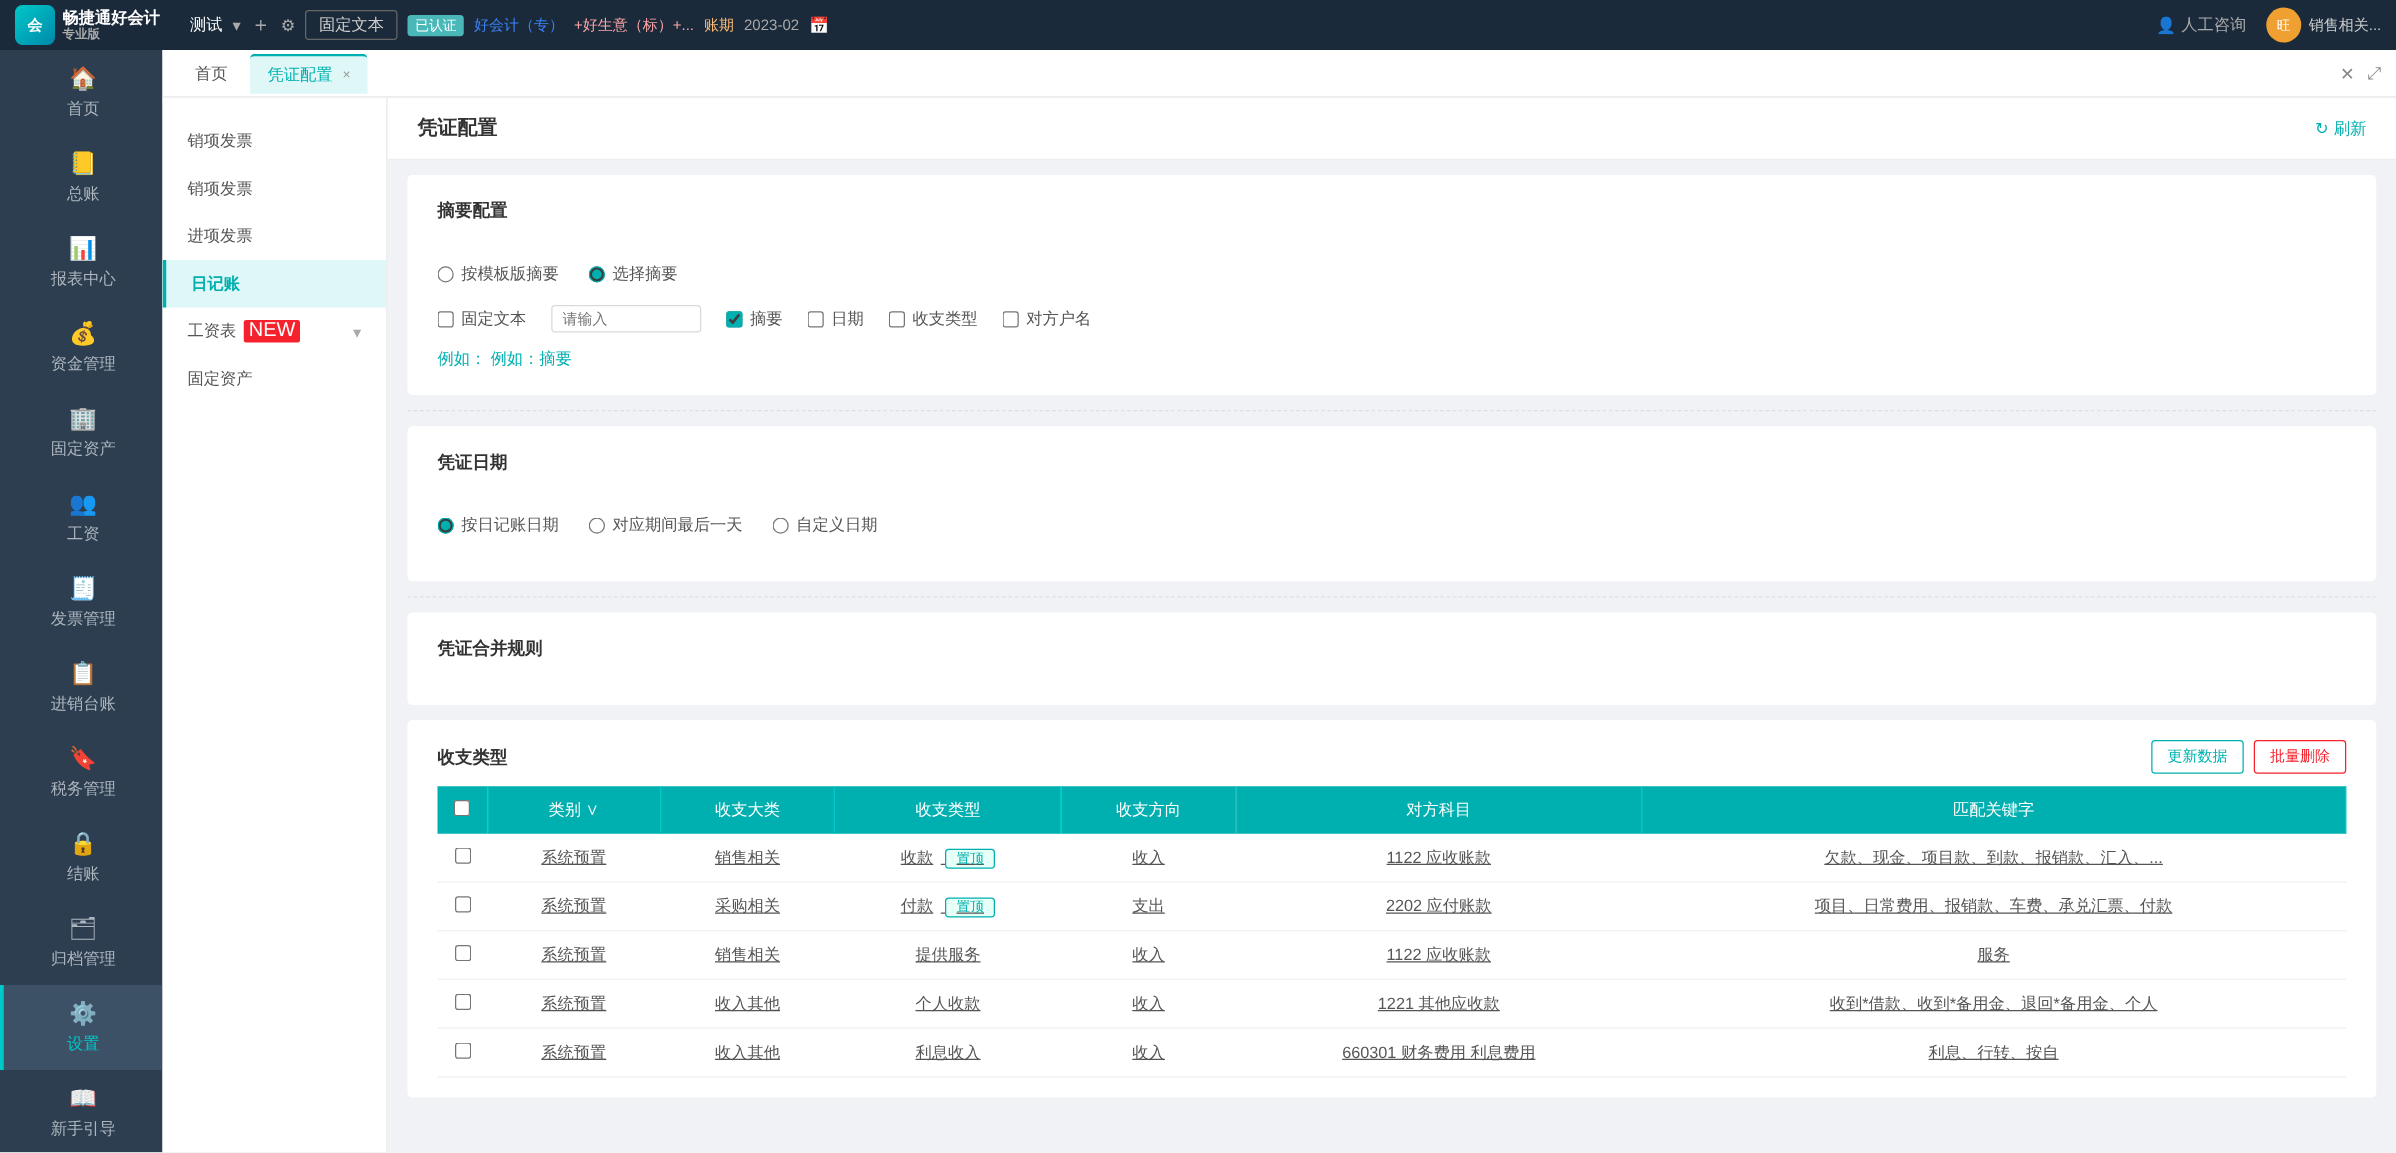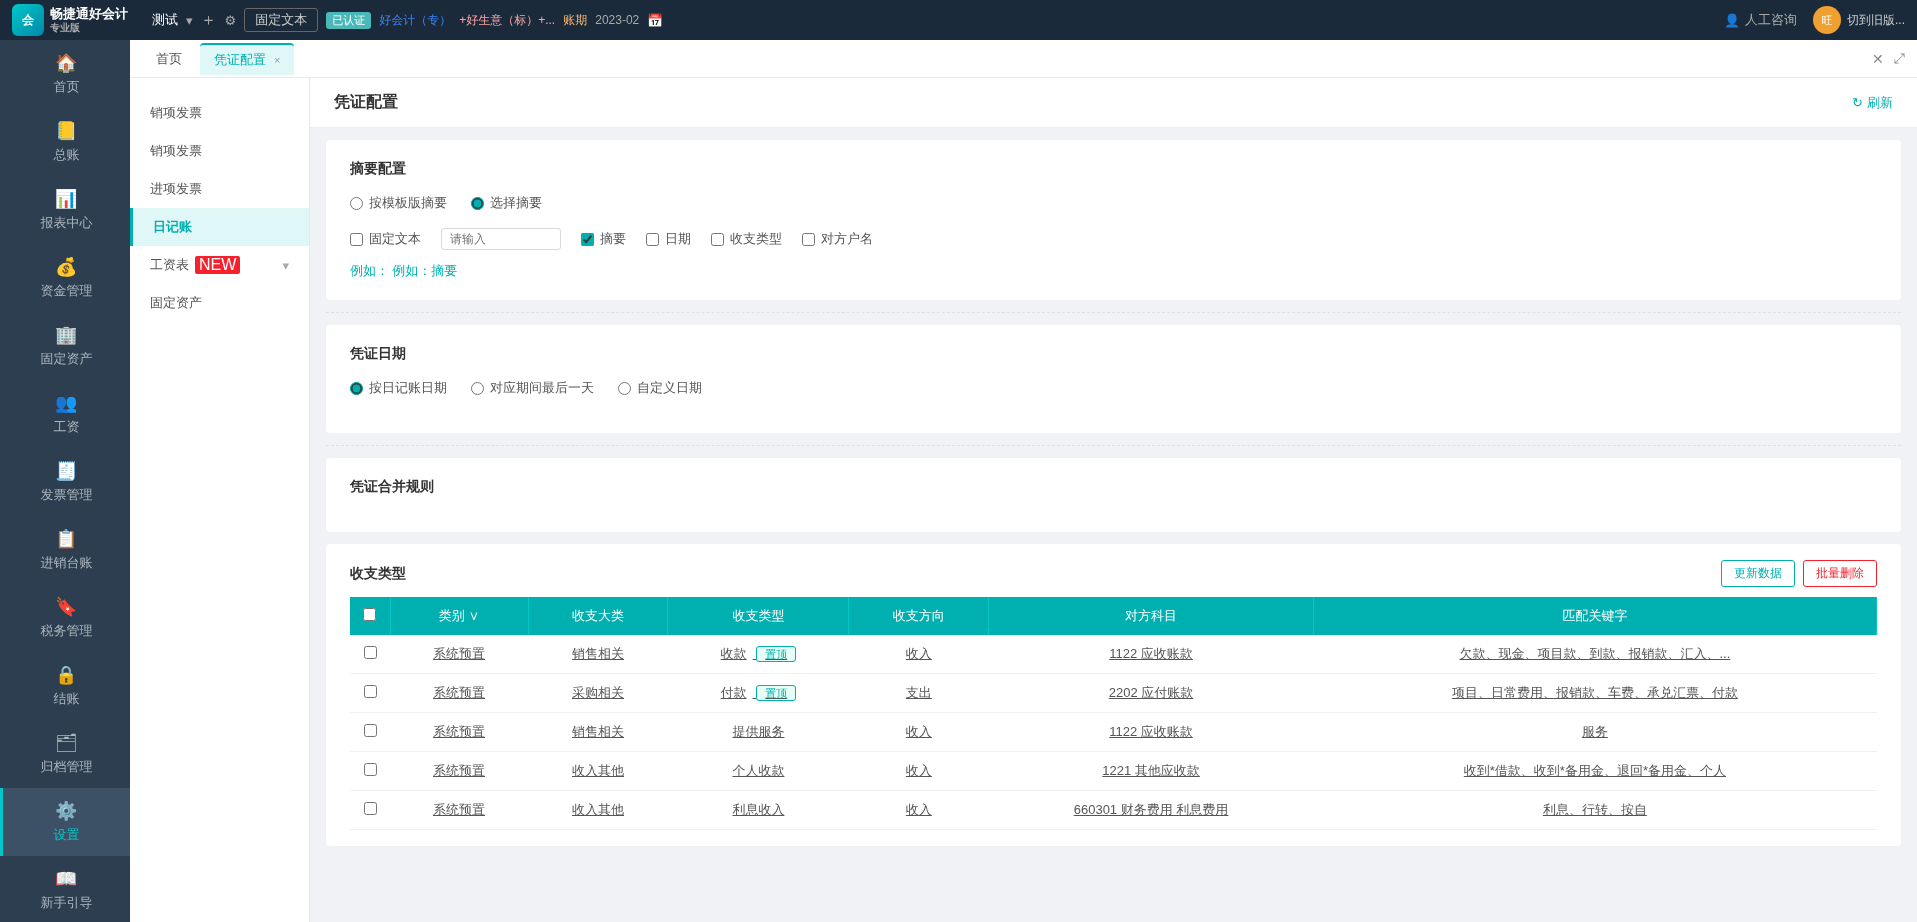--- a/index.html
+++ b/index.html
@@ -230,20 +230,21 @@
       font-weight: bold;
       color: #333;
       margin-bottom: 16px;
     }
 
     .radio-group {
       display: flex;
       align-items: center;
       gap: 24px;
       margin-bottom: 16px;
+      margin-top: 32px;
     }
     .radio-label {
       display: flex;
       align-items: center;
       gap: 6px;
       color: #555;
       cursor: pointer;
     }
     .radio-label input[type="radio"] {
       accent-color: #00b0b0;
@@ -384,21 +385,21 @@
     <span style="color:#aaa;cursor:pointer;">📅</span>
   </div>
 
   <div class="top-bar-right">
     <div class="user-service">
       <span>👤</span>
       <span>人工咨询</span>
     </div>
     <div style="display:flex;align-items:center;gap:6px;">
       <div class="user-avatar">旺</div>
-      <span class="user-name">切到旧版...</span>
+      <span class="user-name">销售相关...</span>
     </div>
   </div>
 </div>
 
 <div class="main-layout">
 
   <div class="sidebar">
     <div class="sidebar-item">
       <span class="sidebar-icon">🏠</span>
       <span>首页</span>

